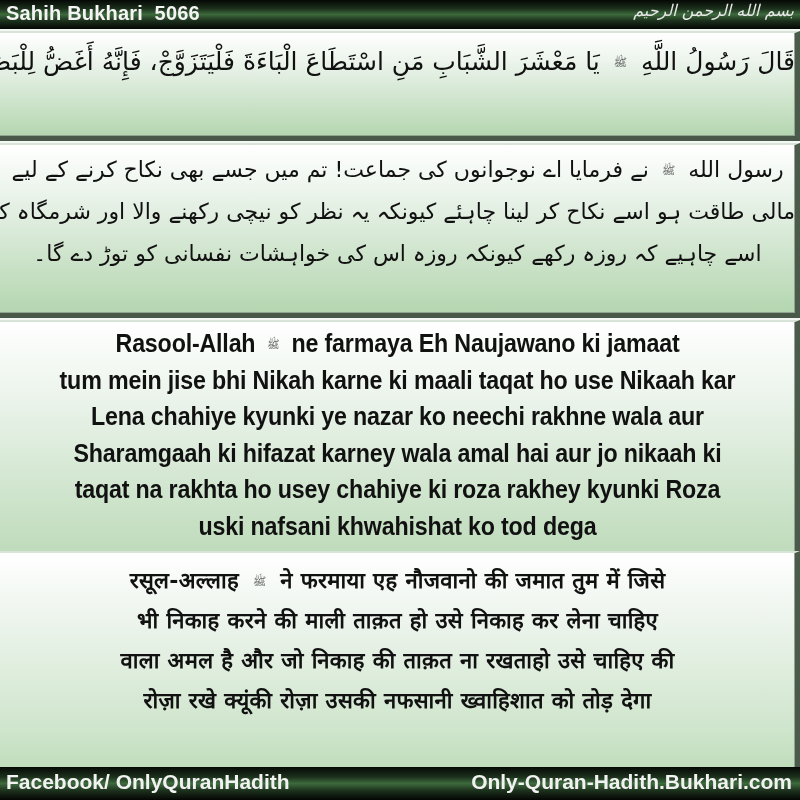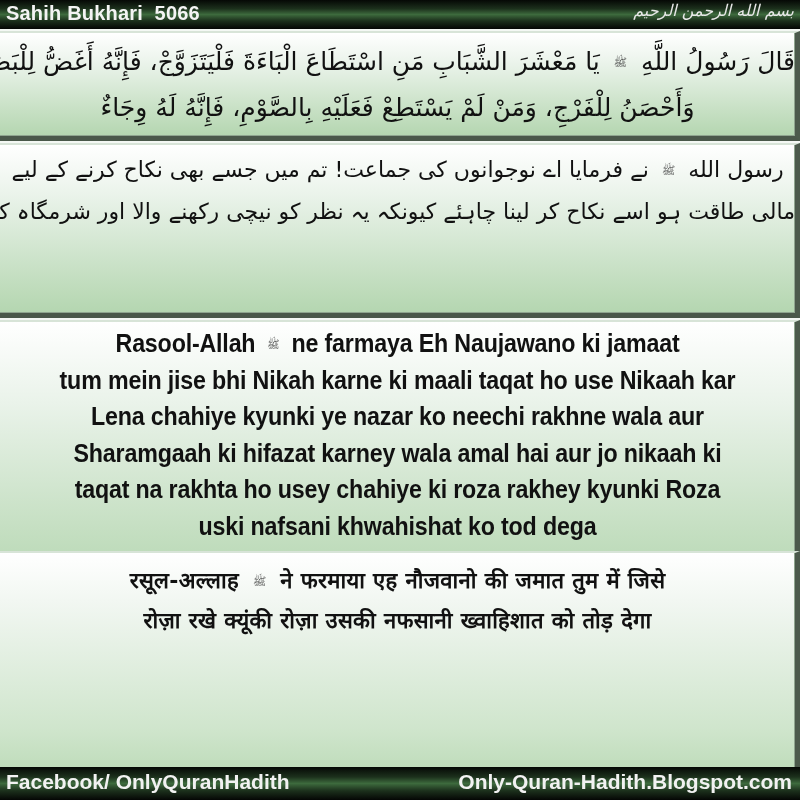--- a/index.html
+++ b/index.html
@@ -82,30 +82,30 @@
   <span class="header-title">Sahih Bukhari  5066</span>
   <span class="bismillah">بسم الله الرحمن الرحيم</span>
 </div>
 
 <div class="panel panel-arabic">
   <span class="line arabic-line">
     <span>قَالَ رَسُولُ اللَّهِ</span>
     <span class="pbuh">ﷺ</span>
     <span>يَا مَعْشَرَ الشَّبَابِ مَنِ اسْتَطَاعَ الْبَاءَةَ فَلْيَتَزَوَّجْ، فَإِنَّهُ أَغَضُّ لِلْبَصَرِ،</span>
   </span>
-  <span class="line arabic-line">وَأَحْصَنُ لِلْفَرْجِ، وَمَنْ لَمْ يَسْتَطِعْ فَعَلَيْهِ بِالصَّوْمِ، فَإِنَّهُ لَهُ وِجَاءٌ</span>
 </div>
 
 <div class="panel panel-urdu">
   <span class="line urdu-line">
     <span>رسول الله</span>
     <span class="pbuh">ﷺ</span>
     <span>نے فرمایا  اے  نوجوانوں کی جماعت! تم میں جسے بھی نکاح کرنے کے لیے</span>
   </span>
   <span class="line urdu-line">مالی طاقت ہو اسے نکاح کر لینا چاہئے کیونکہ یہ نظر کو نیچی رکھنے والا اور شرمگاہ کی</span>
+  <span class="line urdu-line">اسے چاہیے کہ روزہ رکھے کیونکہ روزہ اس کی خواہشات نفسانی کو توڑ دے گا۔</span>
 </div>
 
 <div class="panel panel-roman">
   <span class="line roman-line">
     <span>Rasool-Allah</span>
     <span class="pbuh">ﷺ</span>
     <span>ne farmaya  Eh Naujawano ki jamaat</span>
   </span>
   <span class="line roman-line">tum mein jise bhi Nikah karne ki maali taqat ho use Nikaah kar</span>
   <span class="line roman-line">Lena chahiye kyunki ye nazar ko neechi rakhne wala aur</span>
@@ -113,19 +113,21 @@
   <span class="line roman-line">taqat na rakhta ho usey chahiye ki roza rakhey kyunki Roza</span>
   <span class="line roman-line">uski nafsani khwahishat ko tod dega</span>
 </div>
 
 <div class="panel panel-hindi">
   <span class="line hindi-line">
     <span>रसूल-अल्लाह</span>
     <span class="pbuh">ﷺ</span>
     <span>ने फरमाया एह नौजवानो की जमात तुम में जिसे</span>
   </span>
+  <span class="line hindi-line">भी निकाह करने की माली ताक़त हो उसे निकाह कर लेना चाहिए</span>
+  <span class="line hindi-line">वाला अमल है और जो निकाह की ताक़त ना रखताहो उसे चाहिए की</span>
   <span class="line hindi-line">रोज़ा रखे क्यूंकी रोज़ा उसकी नफसानी ख्वाहिशात को तोड़ देगा</span>
 </div>
 
 <div class="bar footer-bar">
   <span class="footer-left">Facebook/ OnlyQuranHadith</span>
-  <span class="footer-right">Only-Quran-Hadith.Blogspot.com</span>
+  <span class="footer-right">Only-Quran-Hadith.Bukhari.com</span>
 </div>
 
 </body></html>

